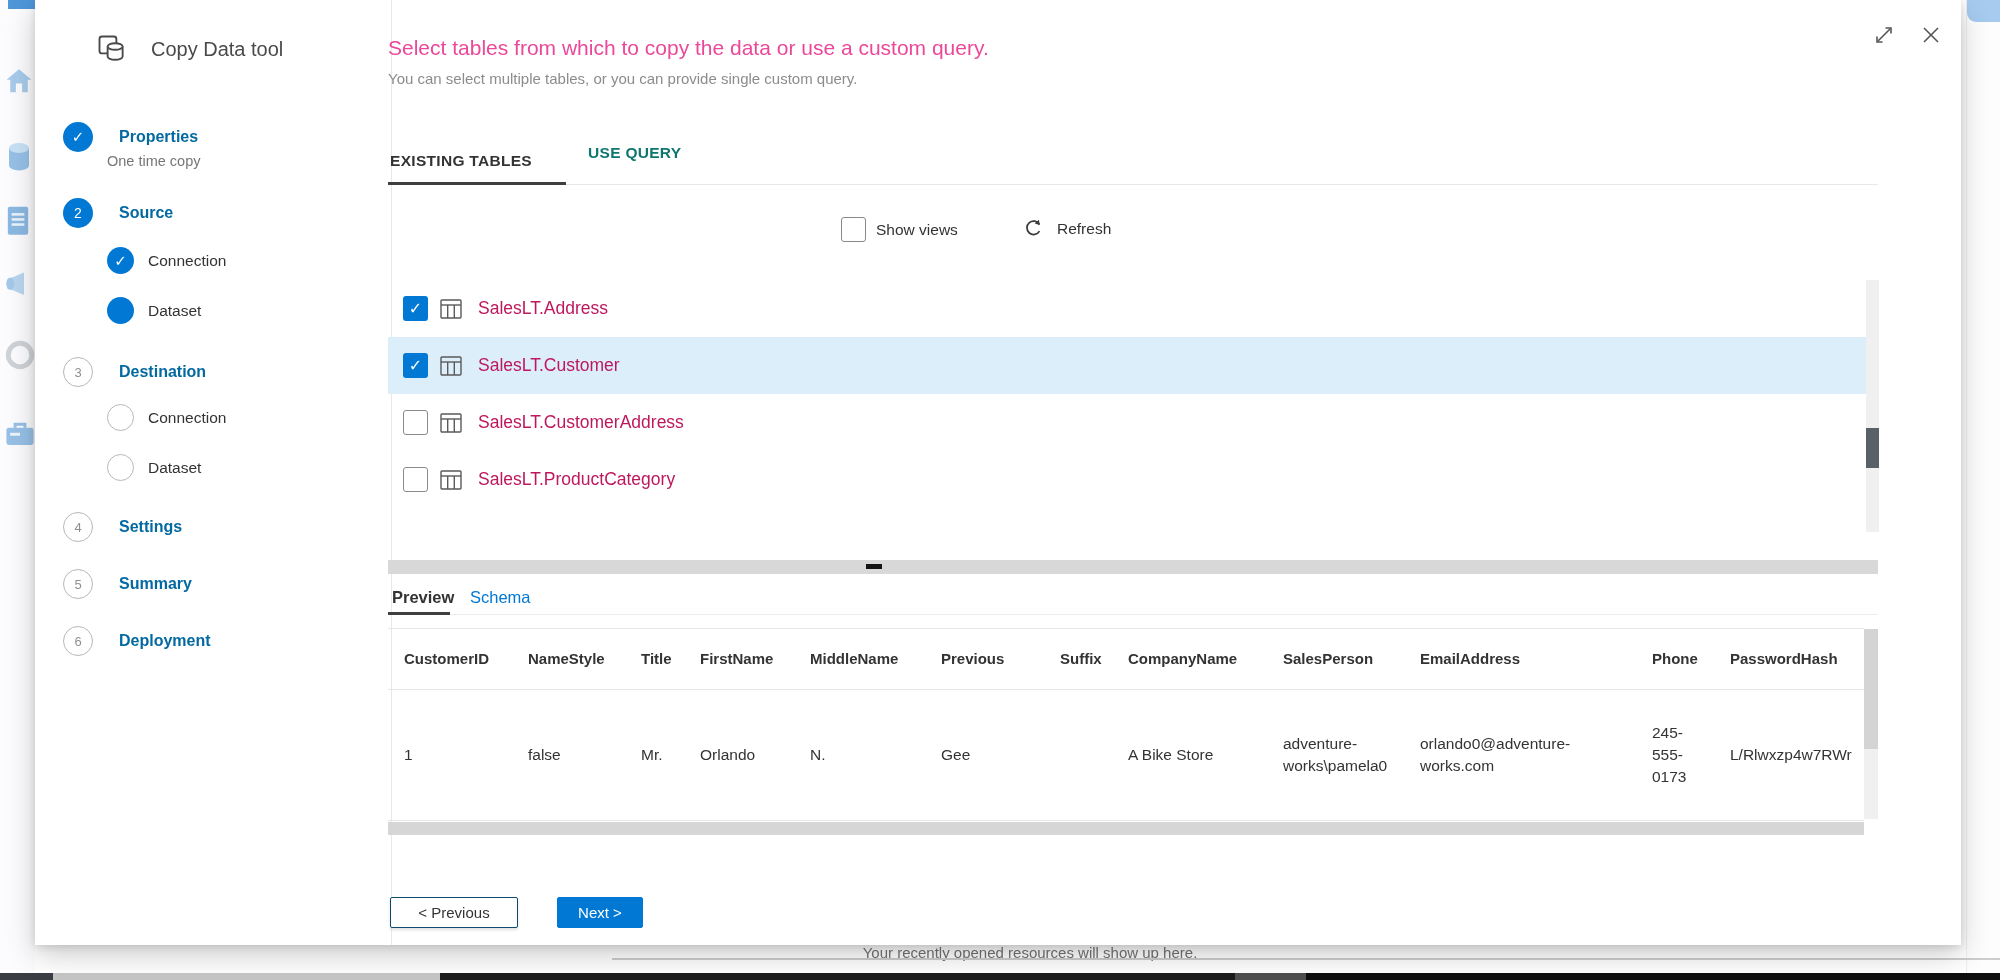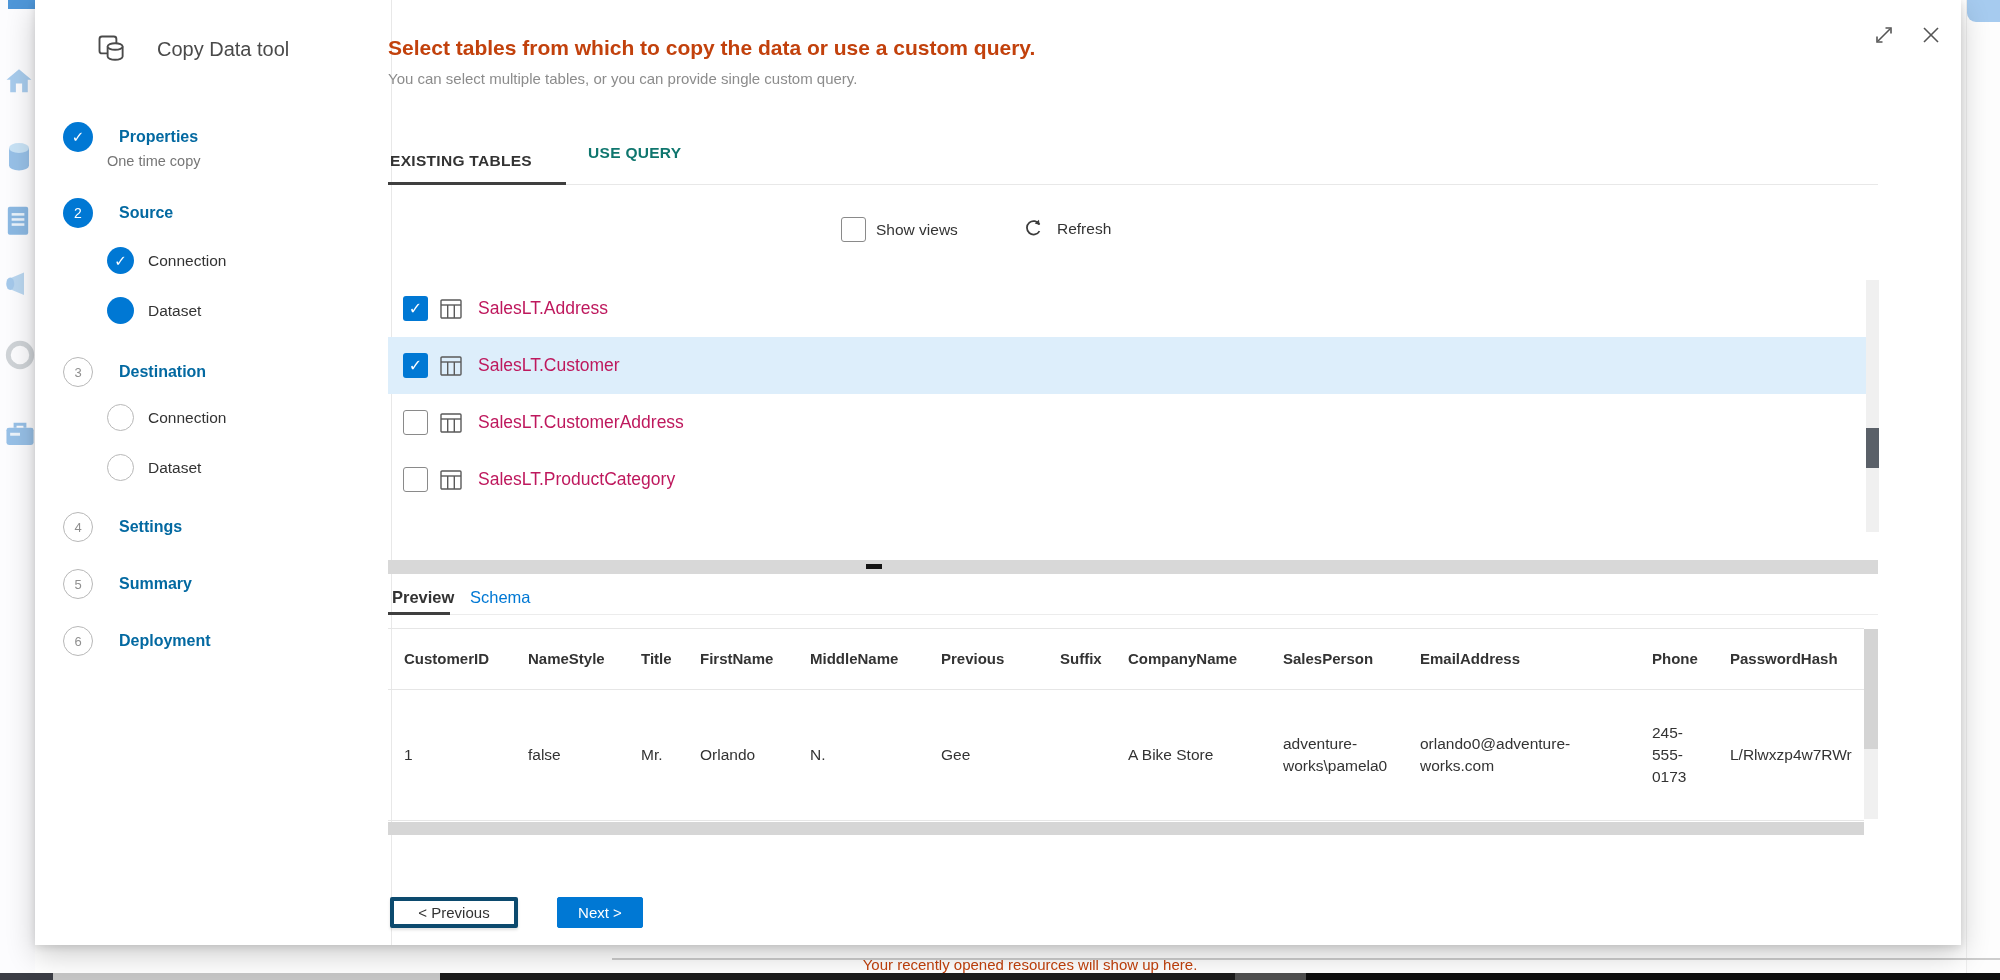--- a/index.html
+++ b/index.html
@@ -6,46 +6,46 @@
   #stage{position:relative;width:2000px;height:980px;overflow:hidden;background:#fff;
          font-family:"Liberation Sans","DejaVu Sans",sans-serif;color:#333;}
   .abs{position:absolute;}
 
   
   #bg-left{left:0;top:0;width:35px;height:980px;background:#fcfcfe;overflow:hidden;}
   #bg-left .blue-tab{position:absolute;left:8px;top:0;width:27px;height:9px;background:#4e96d8;}
   #bg-left .nav-icon{position:absolute;left:4px;width:30px;height:40px;opacity:.8;}
   #bg-right{left:1966px;top:0;width:34px;height:980px;background:#fdfdfd;border-left:1px solid #efefef;}
   #bg-right .blue-box{position:absolute;left:0;top:0;width:34px;height:22px;background:#a6cbef;border-bottom-left-radius:9px;}
-  #bg-recent{left:600px;top:944px;width:860px;text-align:center;font-size:15px;color:#c2410c;margin-top:12px;}
+  #bg-recent{left:600px;top:944px;width:860px;text-align:center;font-size:15px;color:#737373;}
   #bg-line{left:612px;top:958px;width:1388px;height:2px;background:#cdcdcd;}
   .bbar{position:absolute;top:973px;height:7px;}
 
   
   #dialog{left:35px;top:0;width:1926px;height:945px;background:#fff;
           box-shadow:0 10px 28px rgba(0,0,0,.20),0 2px 8px rgba(0,0,0,.12);}
   #side-divider{left:356px;top:0;width:1px;height:945px;background:#e8e8e8;}
 
   
-  #app-header{left:62px;top:34px;display:flex;align-items:center;gap:30px;}
+  #app-header{left:62px;top:34px;display:flex;align-items:center;gap:24px;}
   #app-title{font-size:20px;color:#4a4a4a;}
   .circle{border-radius:50%;display:flex;align-items:center;justify-content:center;box-sizing:border-box;flex:none;}
   .c-lg{width:30px;height:30px;}
   .c-sm{width:27px;height:27px;}
   .c-done{background:#0078d4;color:#fff;font-size:15px;}
   .c-num-active{background:#0078d4;color:#fff;font-size:14px;}
   .c-filled{background:#0078d4;}
   .c-todo{background:#fff;border:1px solid #b8b8b8;color:#8f8f8f;font-size:13px;}
   .step{display:flex;align-items:flex-start;gap:14px;cursor:default;}
   .step-label{font-size:16px;font-weight:600;color:#0369a1;line-height:30px;margin-left:12px;}
   .substep-label{font-size:15.5px;color:#333;line-height:27px;}
   .step-sub{font-size:14.5px;color:#767676;margin-top:1px;}
 
   
-  #dlg-title{left:388px;top:36px;font-size:21px;font-weight:700;color:#c2410c;}
+  #dlg-title{left:388px;top:36px;font-size:21px;font-weight:400;color:#ec4899;}
   #dlg-subtitle{left:388px;top:70px;font-size:15px;color:#8c8c8c;}
   .top-tab{font-size:15.5px;letter-spacing:.3px;font-weight:600;cursor:pointer;}
   #tabline-light{left:388px;top:184px;width:1490px;height:1px;background:#e8e8e8;}
   #tabline-dark{left:388px;top:182px;width:178px;height:3px;background:#3f3f3f;}
 
   #filter-input{left:388px;top:213px;width:427px;height:34px;box-sizing:border-box;border:1px solid #ababab;
                 padding:0 10px;font-size:15px;color:#333;font-family:inherit;}
   #filter-input::placeholder{color:#9a9a9a;}
   .cb{width:25px;height:25px;box-sizing:border-box;border-radius:3px;flex:none;}
   .cb-off{background:#fff;border:1px solid #8a8a8a;}
@@ -75,21 +75,21 @@
            word-wrap:break-word;overflow-wrap:break-word;line-height:22px;overflow:hidden;}
   .pv-head .pv-cell{font-weight:600;font-size:15px;white-space:nowrap;}
   .c0{width:124px}.c1{width:113px}.c2{width:59px}.c3{width:110px}.c4{width:131px}.c5{width:119px}
   .c6{width:68px}.c7{width:155px}.c8{width:137px}.c9{width:232px}.c10{width:78px}.c11{width:150px}
   #pv-vscroll{left:1864px;top:629px;width:14px;height:190px;background:#f0f0f0;}
   #pv-vthumb{position:absolute;left:0;top:0;width:100%;height:120px;background:#d4d4d4;}
   #pv-hscroll{left:388px;top:822px;width:1476px;height:13px;background:#d6d6d6;}
 
   .btn{position:absolute;top:897px;height:31px;box-sizing:border-box;display:flex;align-items:center;
        justify-content:center;font-size:15px;cursor:pointer;border-radius:2px;}
-  #btn-prev{left:390px;width:128px;background:#fff;border:4px solid #0c4a6e;color:#333;
+  #btn-prev{left:390px;width:128px;background:#fff;border:1px solid #0c4a6e;color:#333;
             box-shadow:0 2px 3px rgba(0,0,0,.12);}
   #btn-next{left:557px;width:86px;background:#0078d4;color:#fff;border:1px solid #0078d4;}
 
   .winicon{width:22px;height:22px;cursor:pointer;}
   svg{display:block;}
 </style>
 </head>
 <body>
 
 <div id="stage">

